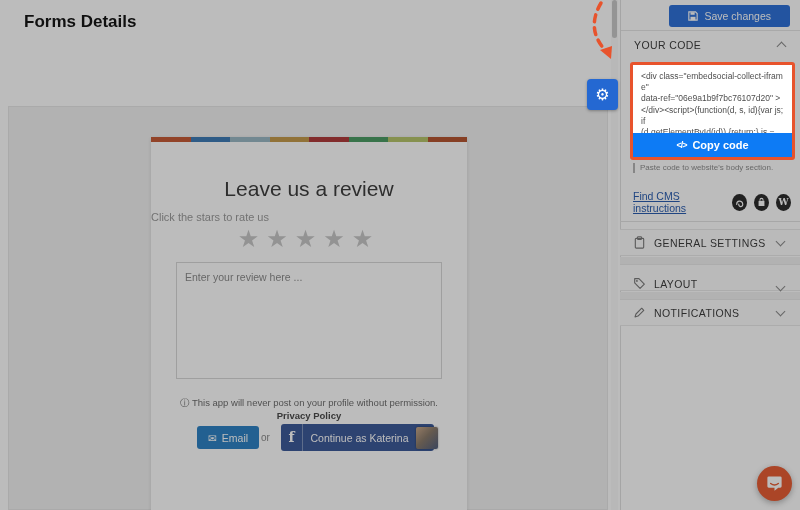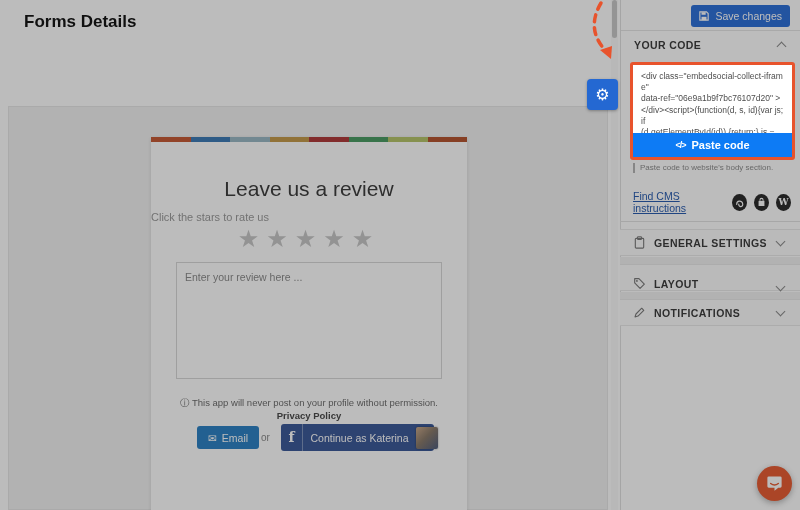--- a/index.html
+++ b/index.html
@@ -38,26 +38,26 @@
   #fb-label { flex:1; text-align:center; }
   #fb-avatar { width:22px; height:22px; border-radius:2px; margin-right:-4px;
     background:linear-gradient(135deg,#c9a88a 0%,#8a7a6a 45%,#4e5d7d 100%); box-shadow:0 0 2px rgba(0,0,0,.4); }
 
   
   #scroll-track { left:611px; top:0; width:7px; height:510px; background:#fafafa; }
   #scroll-thumb { left:612px; top:0; width:5px; height:38px; background:#c9c9c9; border-radius:3px; }
 
   
   #sidebar { left:620px; top:0; width:180px; height:510px; background:#fff; border-left:1px solid #e0e0e0; }
-  #save-btn { position:absolute; right:10px; top:5px; height:22px; padding:0 8px; background:#2e71d9; border:none;
+  #save-btn { position:absolute; right:10px; top:5px; height:22px; padding:0 19px; background:#2e71d9; border:none;
     border-radius:3px; color:#fff; font-size:10.5px; display:flex; align-items:center; gap:6px; cursor:pointer; }
   .sec-head { position:absolute; left:0; width:180px; display:flex; align-items:center; cursor:pointer;
     background:#fff; }
   #your-code-head { top:30px; height:28px; border-top:1px solid #e5e5e5; }
-  .sec-label { margin-left:13px; font-size:10.5px; font-weight:bold; color:#3c3c3c; letter-spacing:.4px; flex:1; }
+  .sec-label { margin-left:13px; font-size:10.5px; font-weight:normal; color:#3c3c3c; letter-spacing:.4px; flex:1; }
   .chev { width:7px; height:7px; border-left:1.6px solid #8a8a8a; border-bottom:1.6px solid #8a8a8a; margin-right:16px; }
   .chev.up { transform:rotate(135deg); margin-top:4px; }
   .chev.down { transform:rotate(-45deg); margin-top:-3px; }
 
   #paste-hint { left:633px; top:163px; width:160px; font-size:8px; color:#8d8d8d;
     border-left:2px solid #b5b5b5; padding-left:5px; line-height:1.2; }
   #cms-row { left:633px; top:192px; width:158px; height:20px; display:flex; align-items:center; }
   #cms-link { font-size:10.5px; color:#2a5db0; text-decoration:underline; cursor:pointer; }
   .cms-ico { width:17px; height:17px; border-radius:50%; background:#2b2b2b; margin-left:7px;
     display:flex; align-items:center; justify-content:center; cursor:pointer; }
@@ -230,17 +230,17 @@
   <div class="abs" id="code-spot">
     <div id="code-text">
       <span>&lt;div class="embedsocial-collect-iframe"</span>
       <span>data-ref="06e9a1b9f7bc76107d20" &gt;</span>
       <span>&lt;/div&gt;&lt;script&gt;(function(d, s, id){var js; if</span>
       <span>(d.getElementById(id)) {return;} js =</span>
 
     </div>
     <button id="copy-btn">
       <span id="copy-ico">&lt;/&gt;</span>
-      <span>Paste code</span>
+      <span>Copy code</span>
     </button>
   </div>
 
 </div>
 
 </body></html>

